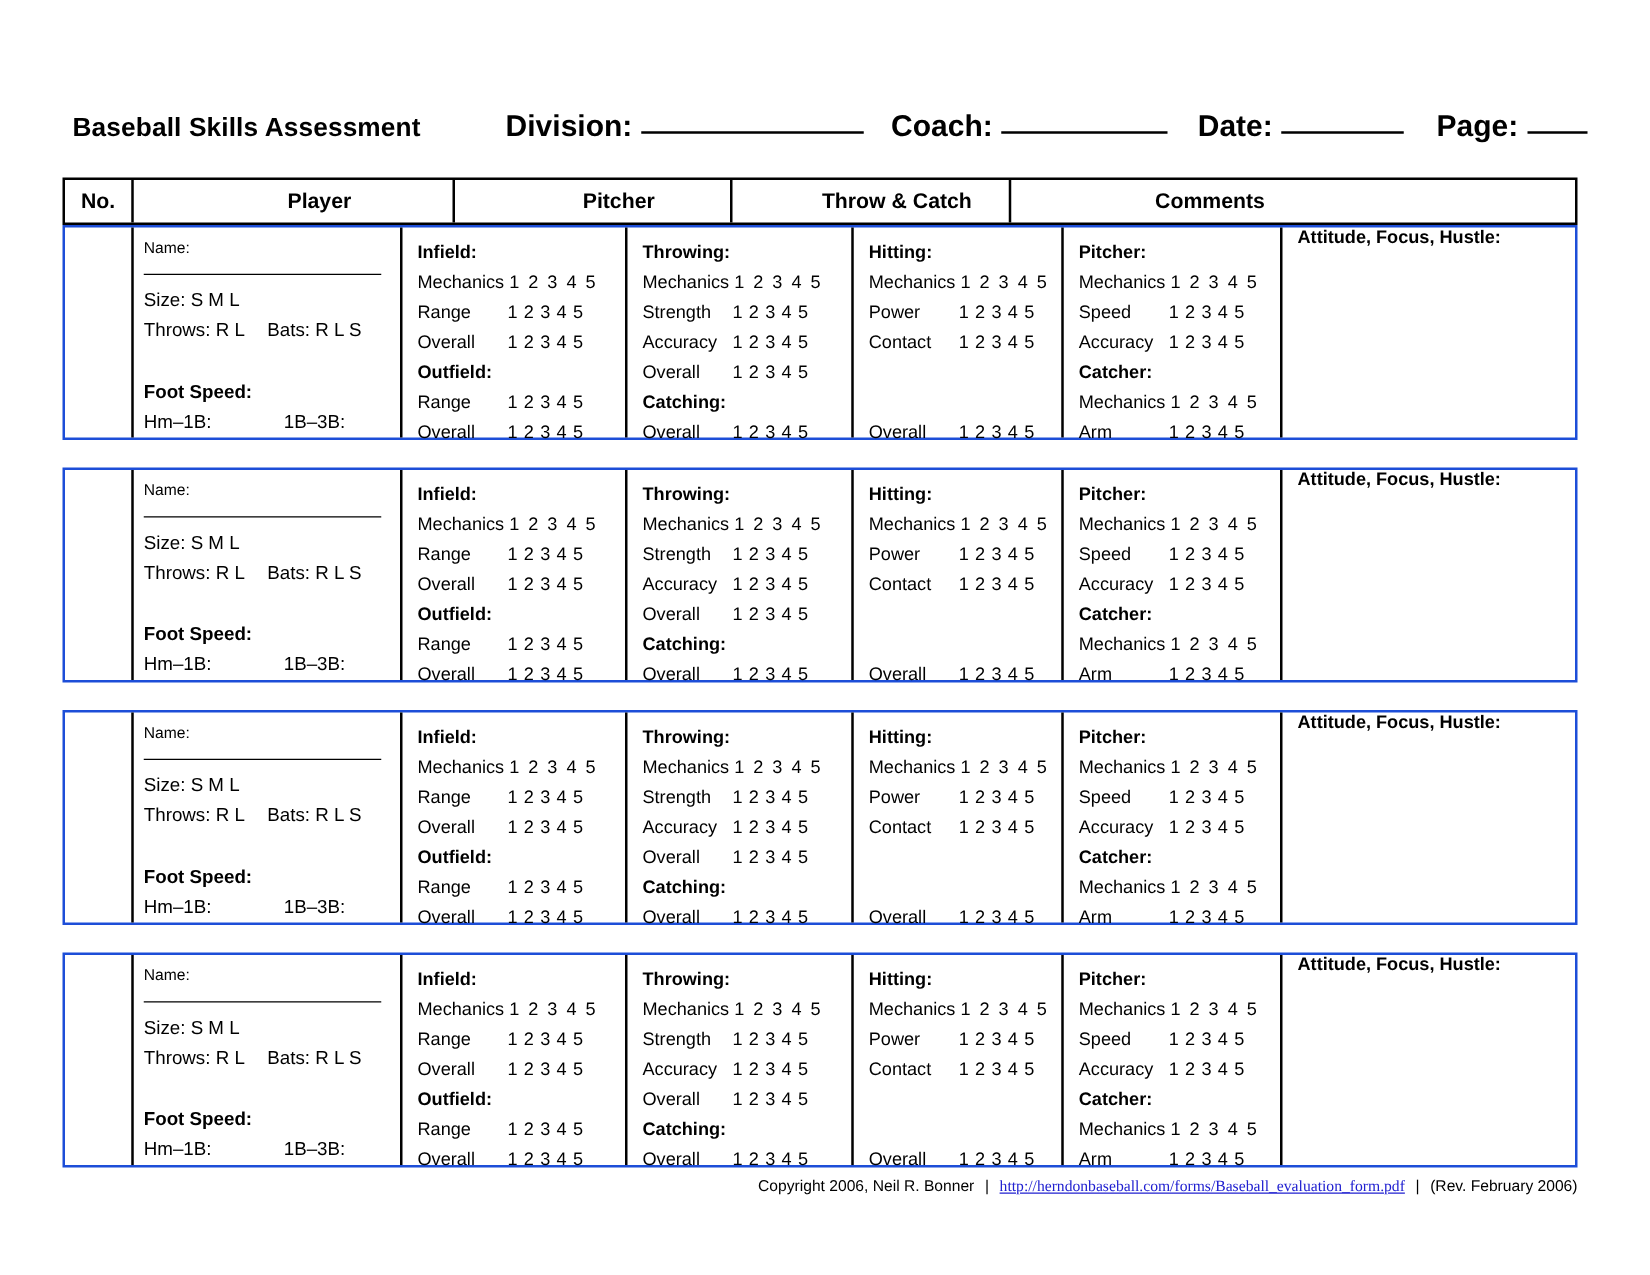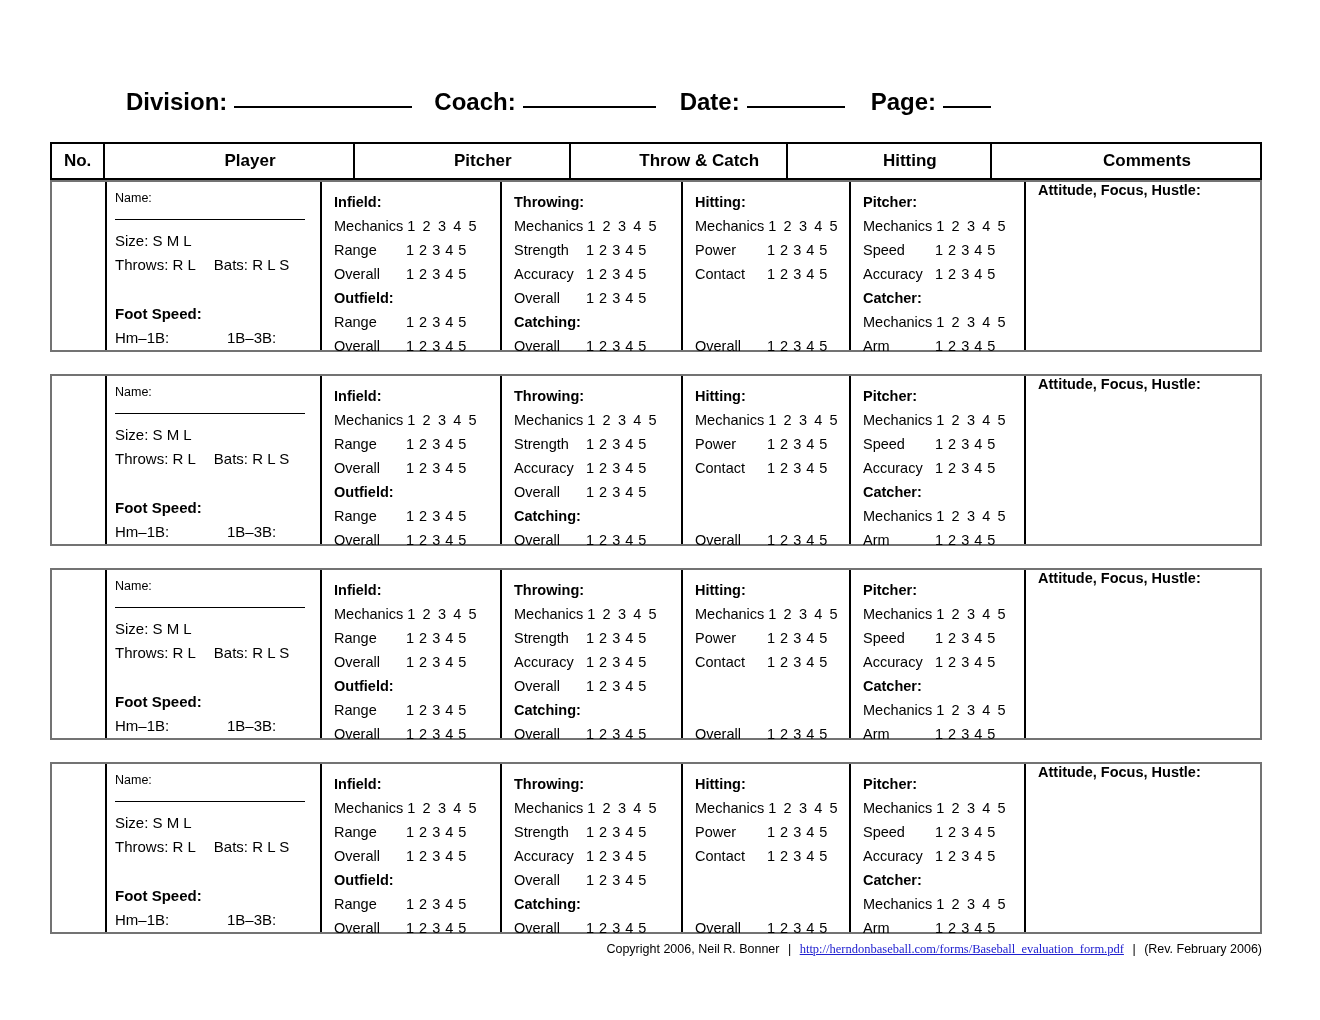--- a/index.html
+++ b/index.html
@@ -89,21 +89,21 @@
   .w-pitch   { width: 175px; }
   .w-comment { width: 234px; }
 
   
   .player-block {
     position: absolute;
     left: 50px;
     width: 1212px;
     height: 172px;
     display: flex;
-    border: 2px solid #737373;
+    border: 2px solid #1d4ed8;
     box-sizing: border-box;
     background: #fff;
   }
   .player-block .cell {
     border-right: 2px solid #000;
     box-sizing: border-box;
     height: 100%;
     position: relative;
     padding: 0;
   }
@@ -208,20 +208,21 @@
   .footer-link {
     color: #2020d0;
     text-decoration: underline;
     font-family: Liberation Serif, serif;
   }
 </style>
 </head>
 <body>
 
 <div class="doc-header">
+  <span class="doc-title">Baseball Skills Assessment</span>
 
   <span class="hdr-field sp-division">
     <span class="hdr-label">Division:</span>
     <span class="hdr-rule rule-division"></span>
   </span>
 
   <span class="hdr-field sp-coach">
     <span class="hdr-label">Coach:</span>
     <span class="hdr-rule rule-coach"></span>
   </span>
@@ -235,21 +236,20 @@
     <span class="hdr-label">Page:</span>
     <span class="hdr-rule rule-page"></span>
   </span>
 </div>
 
 <div class="col-header">
   <div class="ch w-no">No.</div>
   <div class="ch w-player">Player</div>
   <div class="ch w-field">Pitcher</div>
   <div class="ch w-throw">Throw &amp; Catch</div>
-  <div class="ch w-hit">Hitting</div>
   <div class="ch w-comment">Comments</div>
 </div>
 
 <div id="rows-host">
     <div class="player-block" style="top:180px">
       <div class="cell w-no"></div>
       <div class="cell w-player">
         <div class="cell-inner">
           <div class="player-name-label">Name:</div>
           <div class="name-rule"></div>

